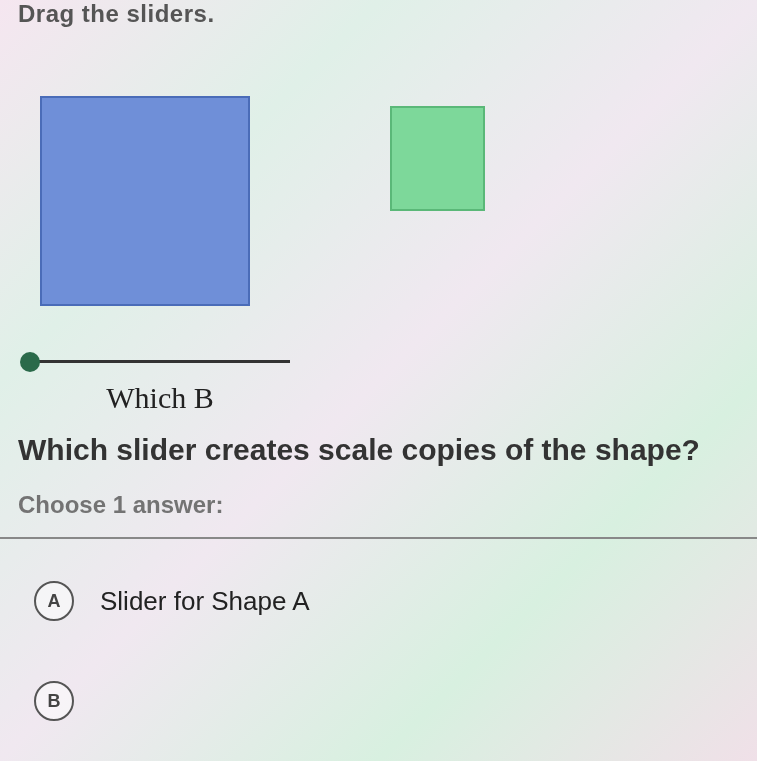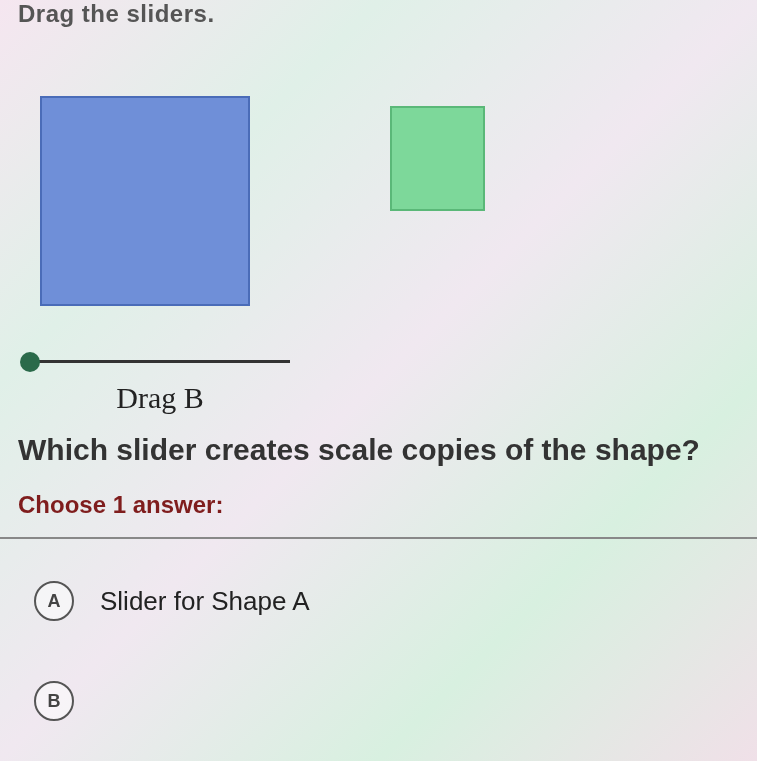--- a/index.html
+++ b/index.html
@@ -68,21 +68,21 @@
   }
   .question {
     font-size: 30px;
     font-weight: 700;
     color: #333;
     padding: 18px 22px 24px 18px;
   }
   .choose {
     font-size: 24px;
     font-weight: 700;
-    color: #7f1d1d;
+    color: #737373;
     padding: 0 0 18px 18px;
   }
   .divider { border: none; border-top: 2px solid #888; margin: 0 0 0 0; }
   .answers { padding: 24px 0 0 0; }
   .answer {
     display: flex;
     align-items: center;
     gap: 26px;
     padding: 18px 0 18px 34px;
     cursor: pointer;
@@ -116,21 +116,21 @@
   <div class="shape-col">
     <div class="shape-b"></div>
   </div>
 </div>
 
 <div class="sliders-row">
   <div class="slider-group">
     <div class="slider-track">
       <div class="slider-thumb"></div>
     </div>
-    <div class="slider-label">Drag B</div>
+    <div class="slider-label">Which B</div>
   </div>
 </div>
 
 <div class="question">Which slider creates scale copies of the shape?</div>
 
 <div class="choose">Choose 1 answer:</div>
 
 <hr class="divider">
 
 <div class="answers">

